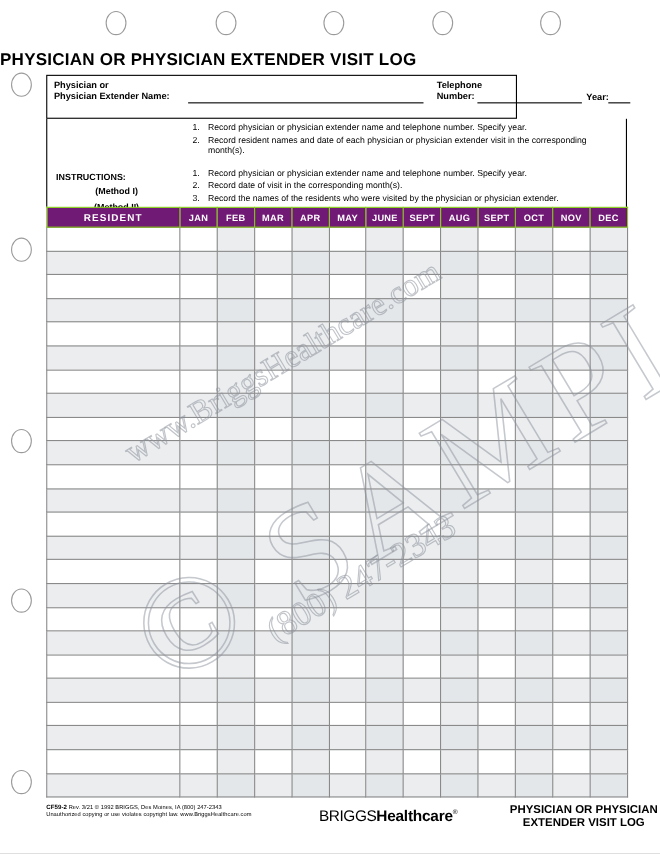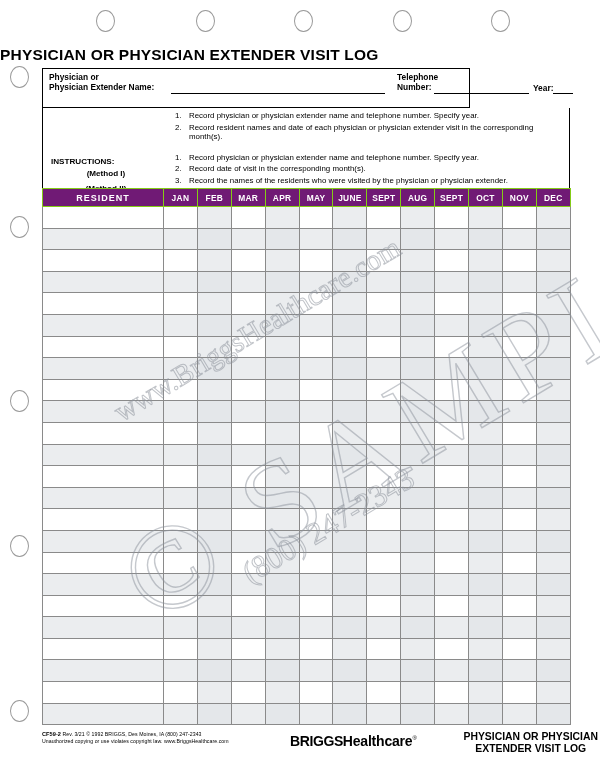--- a/index.html
+++ b/index.html
@@ -93,21 +93,21 @@
   }
 
   
   .foot{position:absolute;left:42px;top:731px;width:528px;height:26px;}
   .fine{font-size:5.2px;color:#000;line-height:7.2px;letter-spacing:.05px;}
   .fine b{font-size:5.6px;}
   .brand{
     position:absolute;left:290px;top:733px;font-size:14px;color:#000;
     white-space:nowrap;
   }
-  .brand .bg{font-weight:bold;letter-spacing:-.4px;}
+  .brand .bg{font-weight:normal;letter-spacing:-.4px;}
   .brand .hc{font-weight:bold;letter-spacing:-.2px;}
   .brand .tm{font-size:6px;vertical-align:super;}
   .footitle{
     position:absolute;right:2px;top:731px;text-align:center;
     font-size:10.4px;font-weight:bold;line-height:12.4px;color:#000;
   }
 </style>
 </head>
 <body>
 

